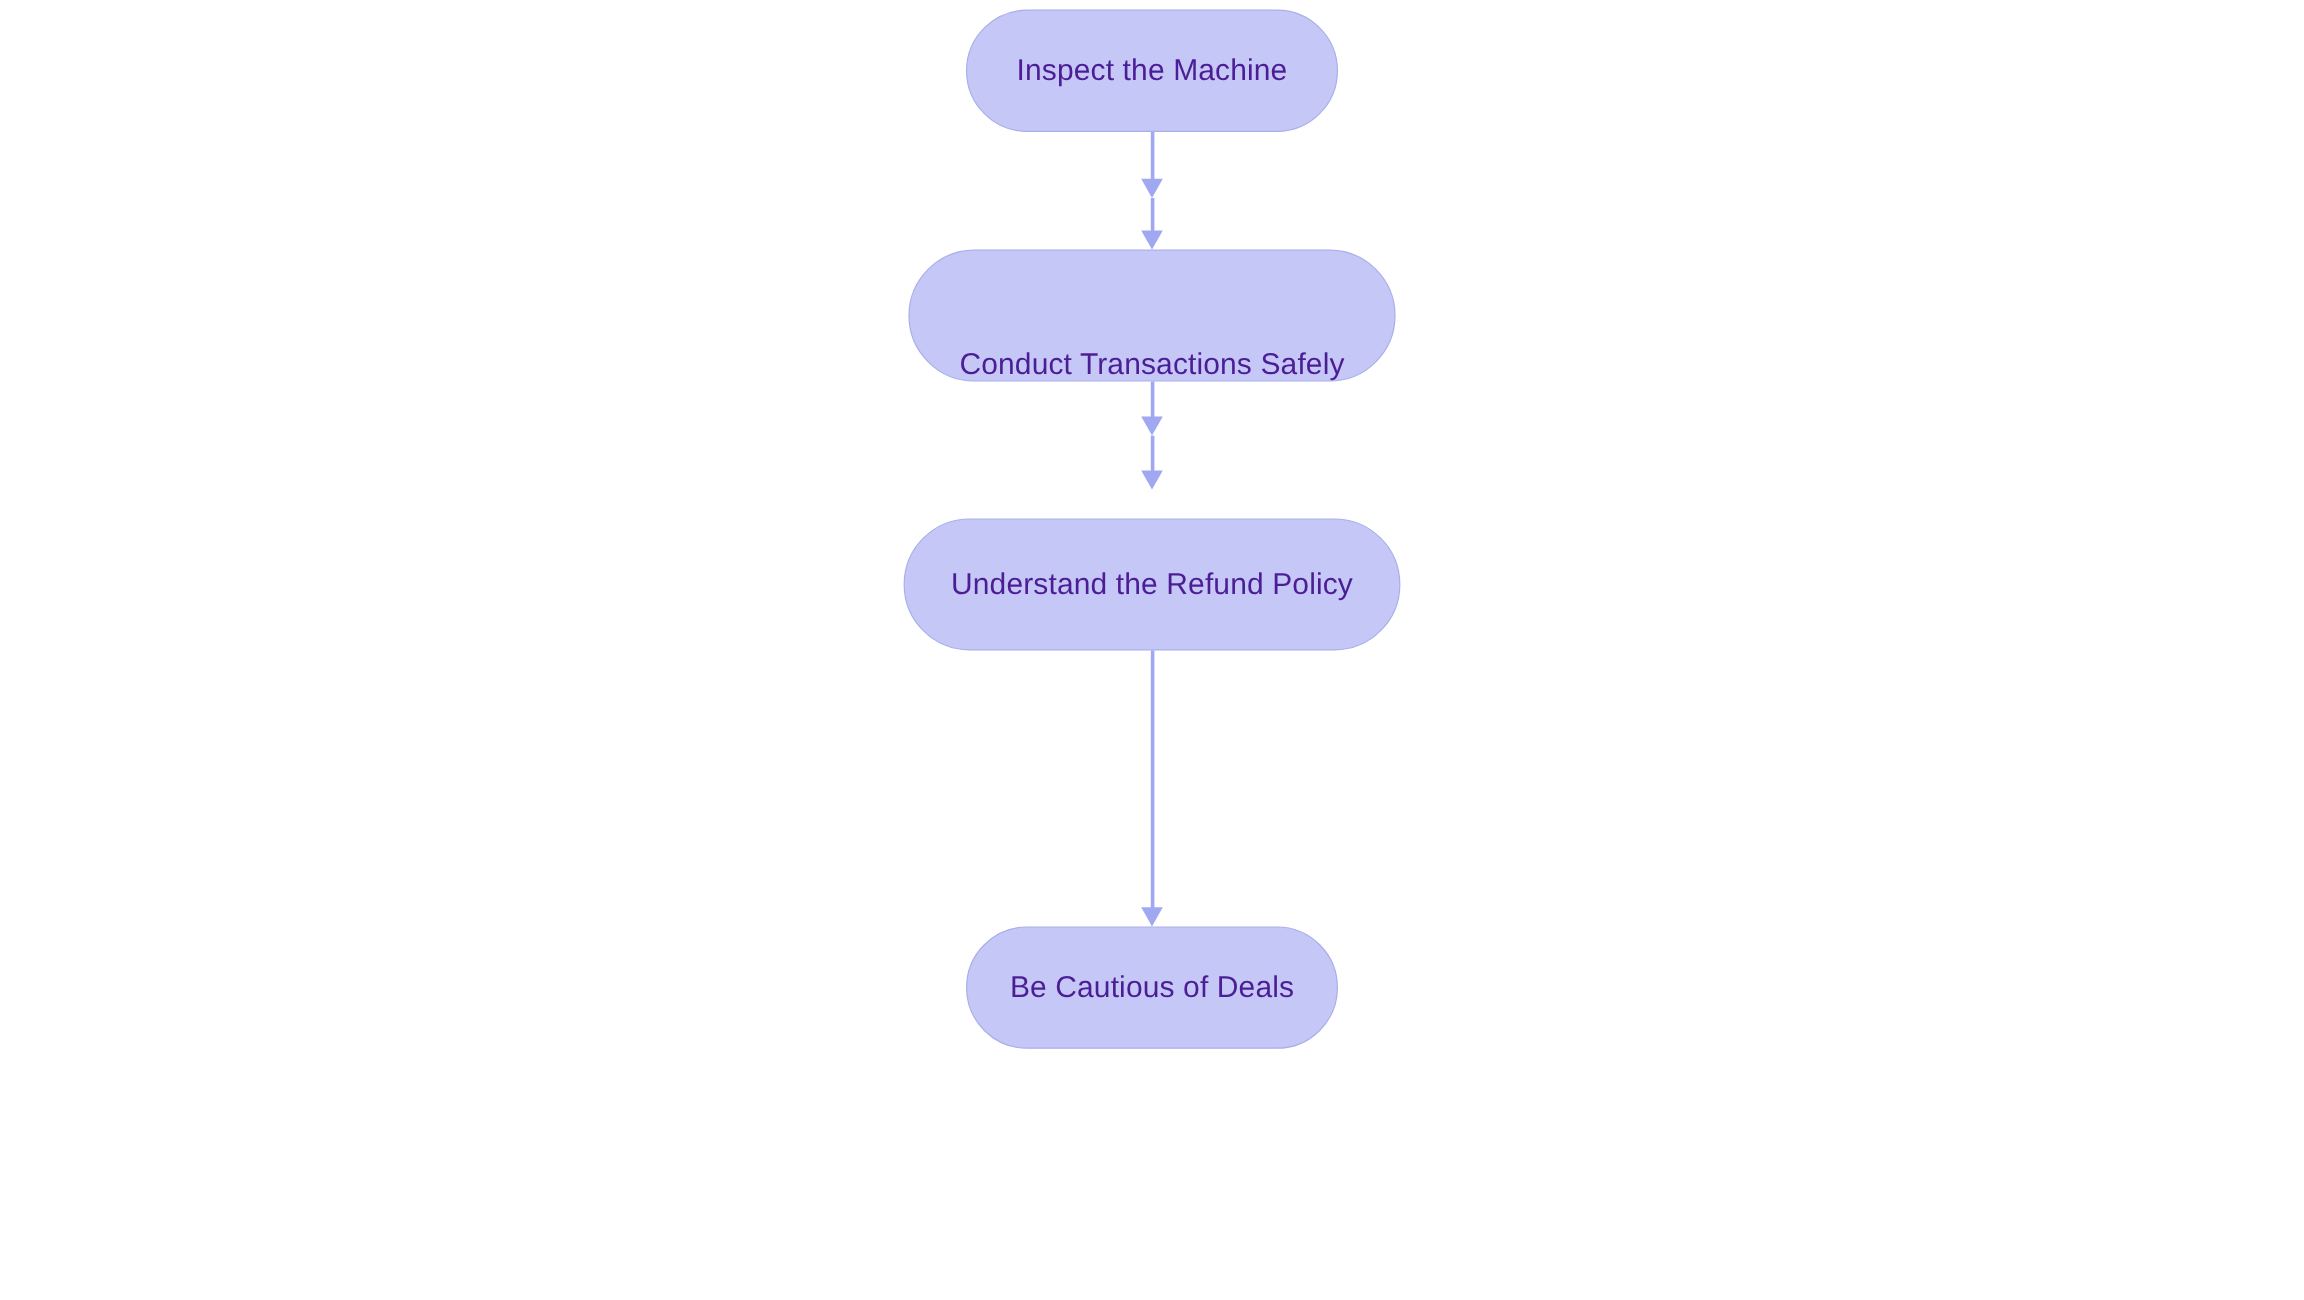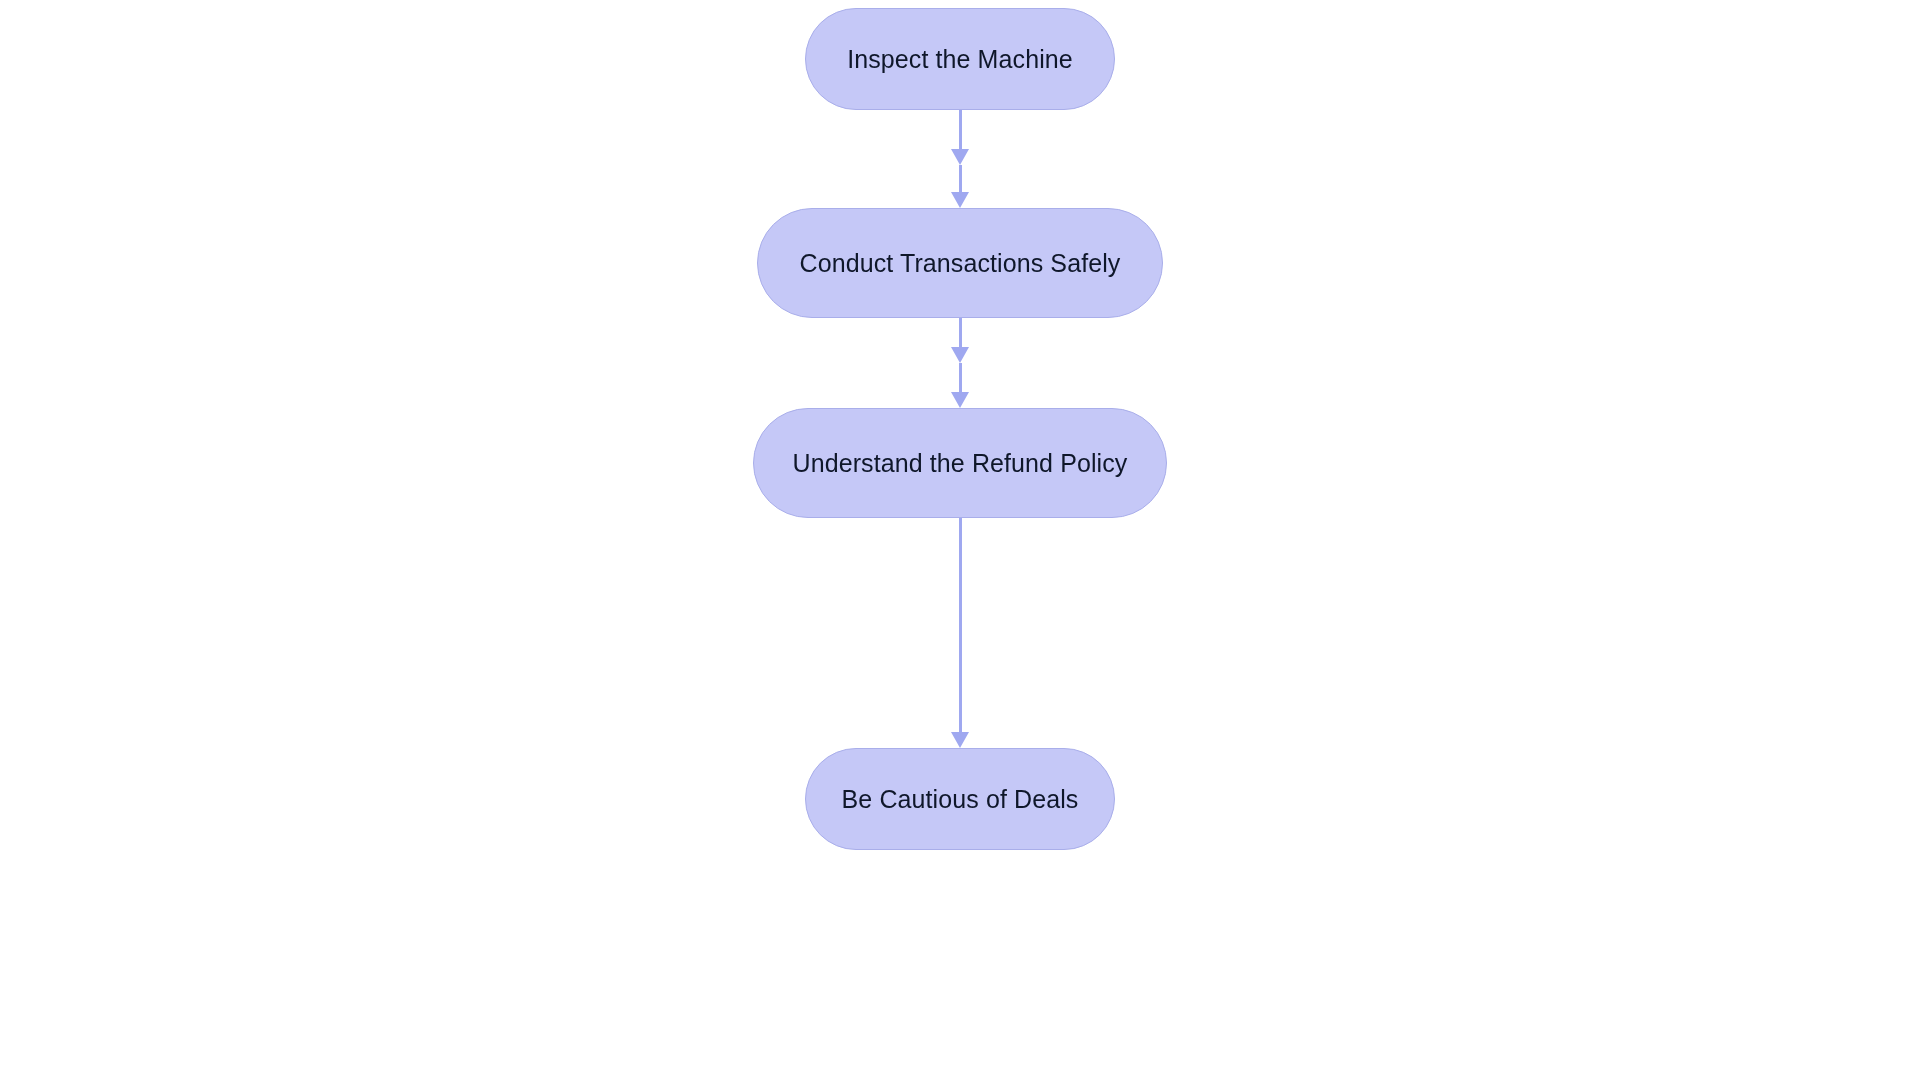--- a/index.html
+++ b/index.html
@@ -41,21 +41,21 @@
     border: 1.6px solid #a9aeea;
     border-radius: 9999px;
     color: #2d33cc;
     flex: 0 0 auto;
   }
 
   .flow-node-label {
     font-family: "Liberation Sans", sans-serif;
     font-size: 25px;
     line-height: 1;
-    color: #0f172a;
+    color: #4c1d95;
     white-space: nowrap;
     letter-spacing: 0.1px;
   }
 
   .flow-connector {
     position: relative;
     flex: 0 0 auto;
     width: 14px;
     display: flex;
     flex-direction: column;
@@ -93,36 +93,36 @@
       <div class="connector-line" style="background: rgb(159, 168, 240);"></div>
       <div class="connector-head" style="border-top-color: rgb(159, 168, 240);"></div>
     </div>
 
 
     <div class="flow-connector" style="height: 43px;">
       <div class="connector-line" style="background: rgb(159, 168, 240);"></div>
       <div class="connector-head" style="border-top-color: rgb(159, 168, 240);"></div>
     </div>
 
-    <div class="flow-node" style="width: 406px; height: 110px; background: rgb(197, 200, 247); border-color: rgb(169, 174, 234); color: rgb(45, 51, 204);">
+    <div class="flow-node" style="width: 406px; height: 110px; background: rgb(197, 200, 247); border-color: rgb(169, 174, 234); color: rgb(45, 51, 204); align-items: flex-end;">
       <span class="flow-node-label">Conduct Transactions Safely</span>
     </div>
 
     <div class="flow-connector" style="height: 45px;">
       <div class="connector-line" style="background: rgb(159, 168, 240);"></div>
       <div class="connector-head" style="border-top-color: rgb(159, 168, 240);"></div>
     </div>
 
 
     <div class="flow-connector" style="height: 45px;">
       <div class="connector-line" style="background: rgb(159, 168, 240);"></div>
       <div class="connector-head" style="border-top-color: rgb(159, 168, 240);"></div>
     </div>
 
-    <div class="flow-node" style="width: 414px; height: 110px; background: rgb(197, 200, 247); border-color: rgb(169, 174, 234); color: rgb(45, 51, 204);">
+    <div class="flow-node" style="width: 414px; height: 110px; background: rgb(197, 200, 247); border-color: rgb(169, 174, 234); color: rgb(45, 51, 204); margin-top: 24px;">
       <span class="flow-node-label">Understand the Refund Policy</span>
     </div>
 
     <div class="flow-connector" style="height: 230px;">
       <div class="connector-line" style="background: rgb(159, 168, 240);"></div>
       <div class="connector-head" style="border-top-color: rgb(159, 168, 240);"></div>
     </div>
 
     <div class="flow-node" style="width: 310px; height: 102px; background: rgb(197, 200, 247); border-color: rgb(169, 174, 234); color: rgb(45, 51, 204); justify-content: center;">
       <span class="flow-node-label">Be Cautious of Deals</span>

